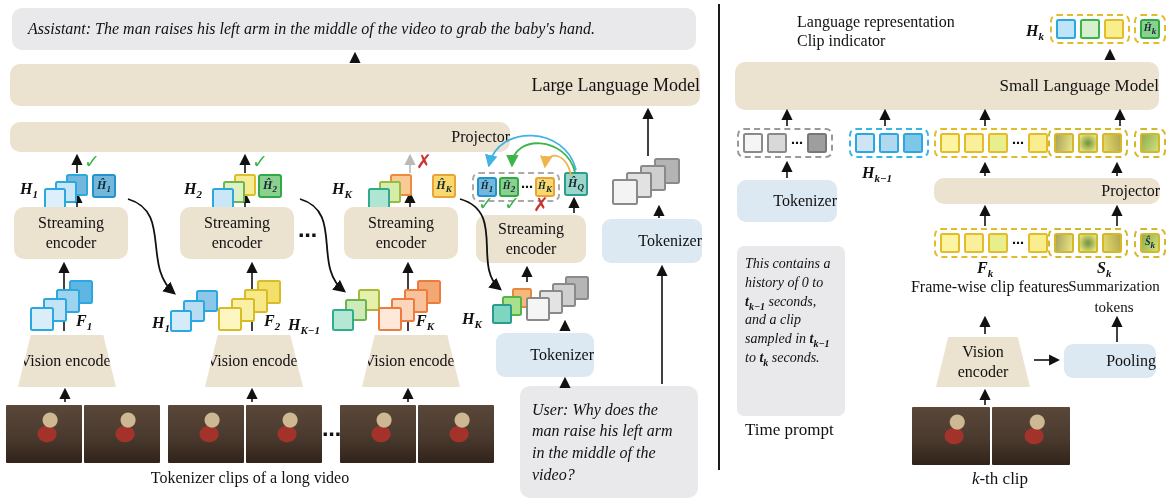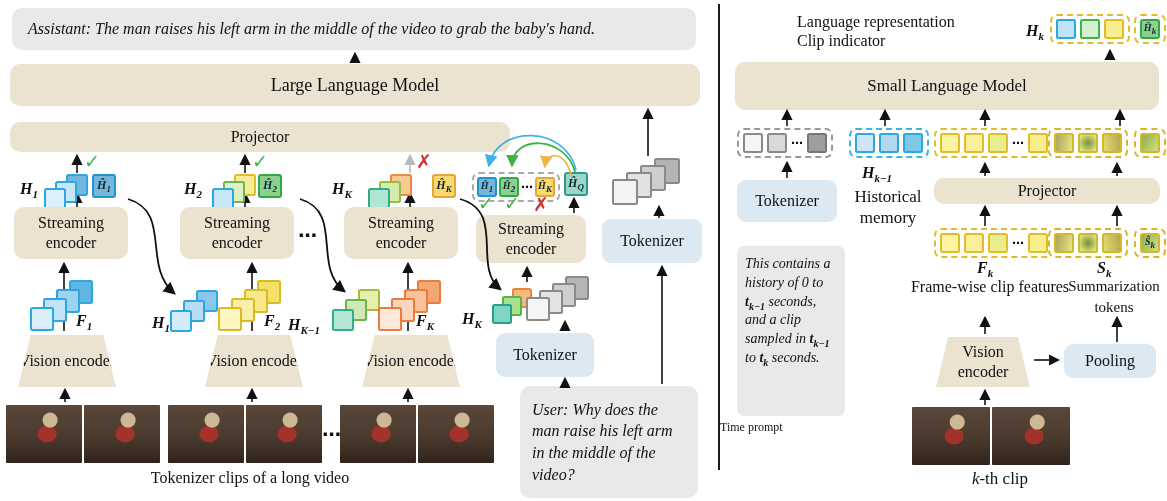--- a/index.html
+++ b/index.html
@@ -1,19 +1,19 @@
 <!DOCTYPE html>
 <html><head>
 <meta charset="utf-8">
 <style>
 *{margin:0;padding:0;box-sizing:border-box}
 body{background:#fff;font-family:"Liberation Serif",serif}
 #canvas{position:relative;width:1167px;height:501px;background:#fff;overflow:hidden}
 svg.overlay{position:absolute;left:0;top:0;pointer-events:none}
-.box{position:absolute;display:flex;align-items:center;justify-content:center;text-align:center;
+.box{position:absolute;display:flex;align-items:center;justify-content:flex-end;text-align:center;
      font-size:16px;line-height:1.25;color:#111;font-family:"Liberation Serif",serif}
 .tan{background:#ece2d0;border-radius:10px}
 .grayb{background:#e9e9eb;border-radius:10px}
 .blueb{background:#dce8f2;border-radius:9px}
 .trap{background:#ece2d0;clip-path:polygon(13% 0,87% 0,100% 100%,0 100%);border-radius:0}
 .tb{position:absolute;color:#111;font-family:"Liberation Serif",serif}
 .it{font-style:italic}
 .ml{position:absolute;font:italic bold 16px "Liberation Serif",serif;color:#111;white-space:nowrap}
 .ml sub{font-size:11px;font-weight:bold}
 .mli{font:italic bold 12px "Liberation Serif",serif;color:#102a33}
@@ -278,23 +278,20 @@
   <div class="dbox" style="left:1048px;top:128px;border-color:#d4b82a">
     <div class="dsq g1" style="border-color:#d4b82a"></div>
     <div class="dsq g2" style="border-color:#d4b82a"></div>
     <div class="dsq g3" style="border-color:#d4b82a"></div>
   </div>
   <div class="dbox" style="left:1134px;top:128px;border-color:#d4b82a">
     <div class="dsq g4" style="border-color:#d4b82a"></div>
   </div>
 
   <span class="ml" style="left:862px;top:164px"><span>H</span><sub>k−1</sub></span>
-  <div class="tb" style="left:840px;top:186px;width:96px;text-align:center;font-size:17px;line-height:21px">
-    <span>Historical memory</span>
-  </div>
 
   <div class="box blueb" style="left:737px;top:180px;width:100px;height:42px">
     <span>Tokenizer</span>
   </div>
   <div class="box tan" style="left:934px;top:178px;width:226px;height:26px;font-size:16px">
     <span>Projector</span>
   </div>
 
   <div class="dbox" style="left:934px;top:228px;border-color:#e3bc2a">
     <div class="dsq" style="background:#fcf4a3;border-color:#e3bc2a"></div>
@@ -319,21 +316,21 @@
   <div class="tb" style="left:1062px;top:276px;width:104px;text-align:center;font-size:15px;line-height:21px">
     <span>Summarization tokens</span>
   </div>
   <div class="tb" style="left:910px;top:276px;width:160px;text-align:center;font-size:16px;line-height:21px">
     <span>Frame-wise clip features</span>
   </div>
 
   <div class="grayb it" style="position:absolute;left:737px;top:246px;width:108px;height:170px;border-radius:7px;padding:9px 8px;font-size:14px;line-height:1.34;color:#111">
     <span>This contains a history of 0 to </span><span class="ml" style="position:static;font-size:14px"><span>t</span><sub style="font-size:10px">k−1</sub></span><span> seconds, and a clip sampled in </span><span class="ml" style="position:static;font-size:14px"><span>t</span><sub style="font-size:10px">k−1</sub></span><span> to </span><span class="ml" style="position:static;font-size:14px"><span>t</span><sub style="font-size:10px">k</sub></span><span> seconds.</span>
   </div>
-  <div class="tb" style="left:720px;top:420px;font-size:12px">
+  <div class="tb" style="left:745px;top:420px;font-size:17px">
     <span>Time prompt</span>
   </div>
 
   <div class="box trap" style="left:936px;top:337px;width:94px;height:50px">
     <span>Vision encoder</span>
   </div>
   <div class="box blueb" style="left:1064px;top:344px;width:92px;height:34px">
     <span>Pooling</span>
   </div>
 

